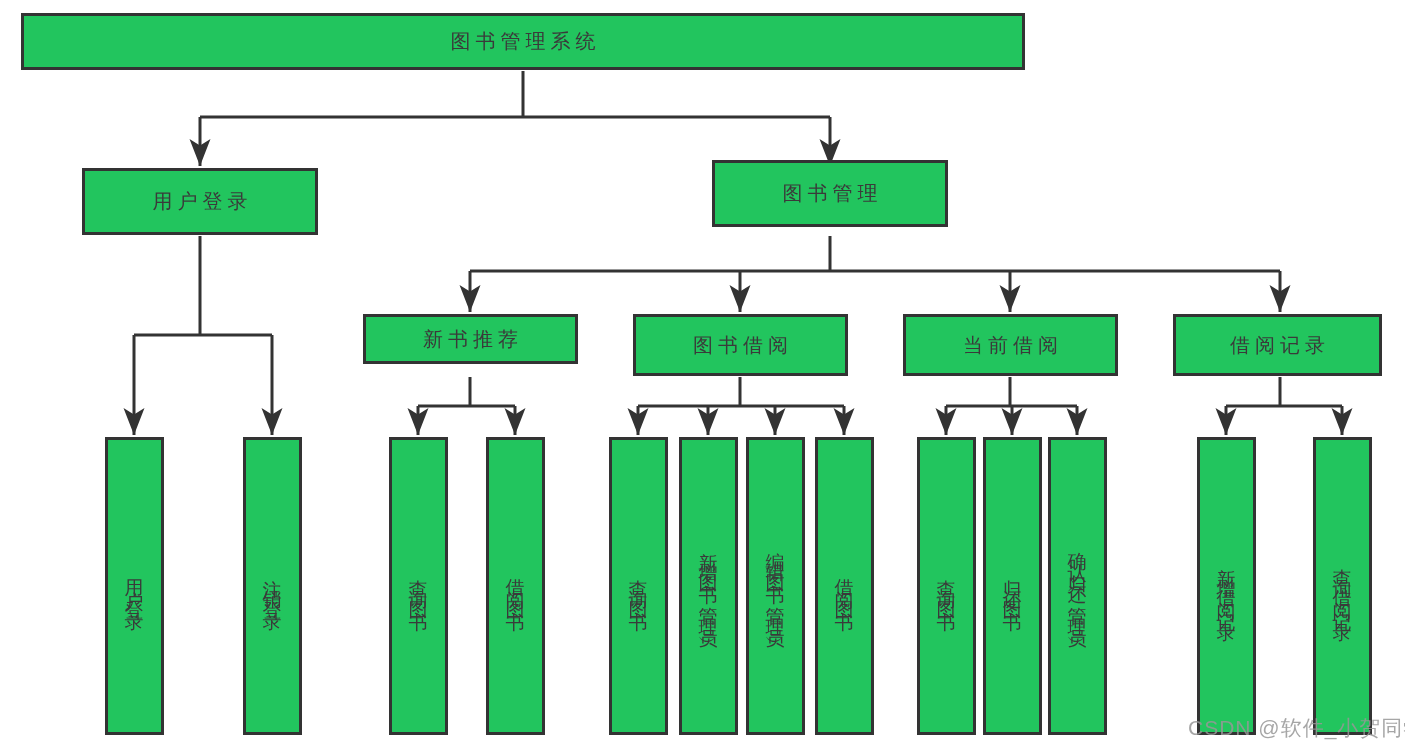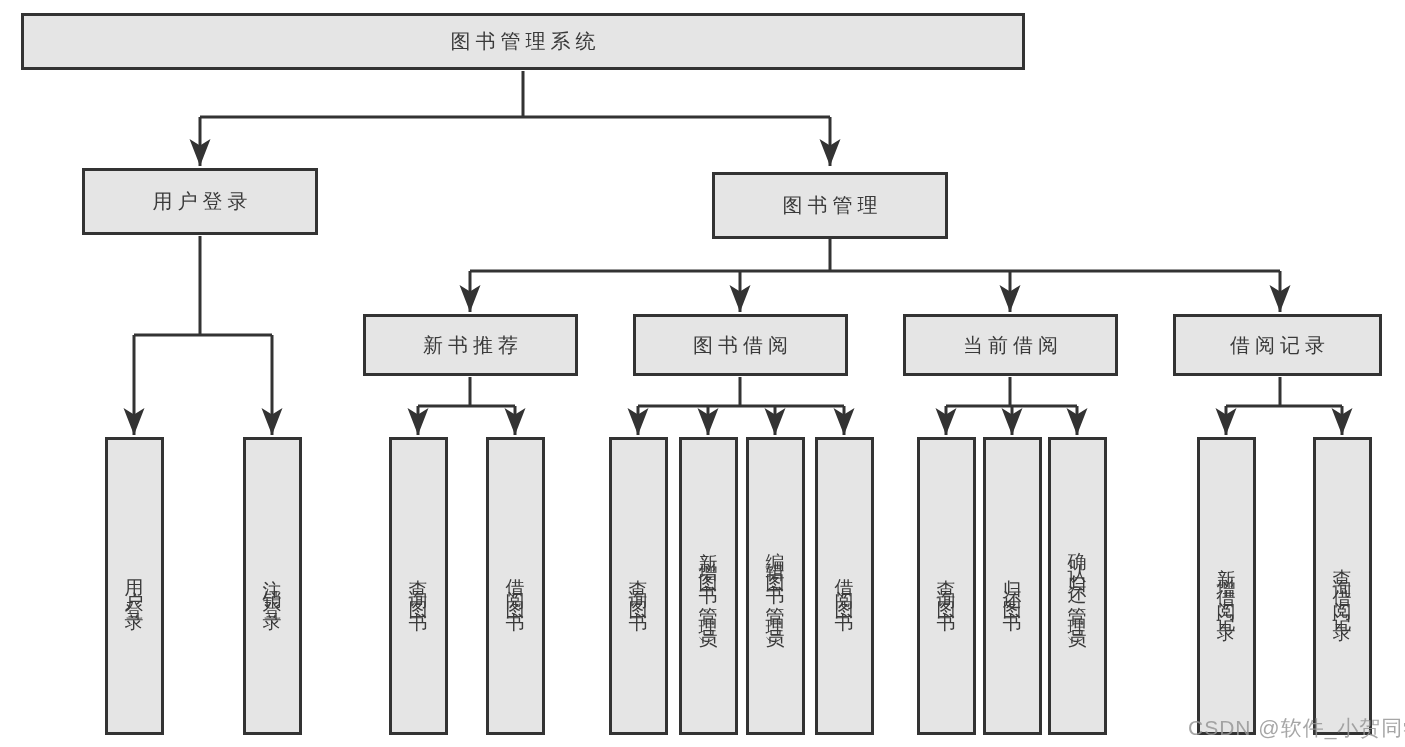--- a/index.html
+++ b/index.html
@@ -15,21 +15,21 @@
   }
 
   .wires {
     position: absolute;
     left: 0; top: 0;
     width: 1405px; height: 747px;
   }
 
   .box {
     position: absolute;
-    background: #e5e5e5;
+    background: #22c55e;
     border: 3px solid #333333;
     display: flex;
     align-items: center;
     justify-content: center;
     color: #3a3a3a;
   }
 
   .hlabel {
     font-size: 20px;
     letter-spacing: 5px;
@@ -52,22 +52,22 @@
     top: 714px;
     font-size: 21px;
     letter-spacing: 1px;
     color: rgba(150, 150, 150, 0.85);
     white-space: nowrap;
   }
 
   
   #n-root     { left: 21px;   top: 13px;  width: 1004px; height: 57px; }
   #n-login    { left: 82px;   top: 168px; width: 236px;  height: 67px; }
-  #n-mgmt     { left: 712px;  top: 172px; width: 236px;  height: 67px; }
-  #n-newbook  { left: 363px;  top: 314px; width: 215px;  height: 62px; }
+  #n-mgmt     { left: 712px;  top: 160px; width: 236px;  height: 67px; }
+  #n-newbook  { left: 363px;  top: 314px; width: 215px;  height: 50px; }
   #n-borrow   { left: 633px;  top: 314px; width: 215px;  height: 62px; }
   #n-current  { left: 903px;  top: 314px; width: 215px;  height: 62px; }
   #n-record   { left: 1173px; top: 314px; width: 209px;  height: 62px; }
 
   .vbox { top: 437px; width: 59px; height: 298px; }
   #v-login-user   { left: 105px; }
   #v-login-logout { left: 243px; }
   #v-nb-query     { left: 389px; }
   #v-nb-borrow    { left: 486px; }
   #v-bw-query     { left: 609px; }

